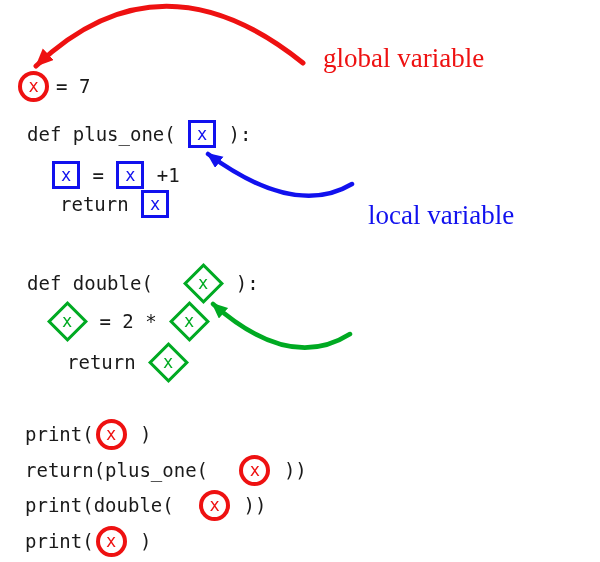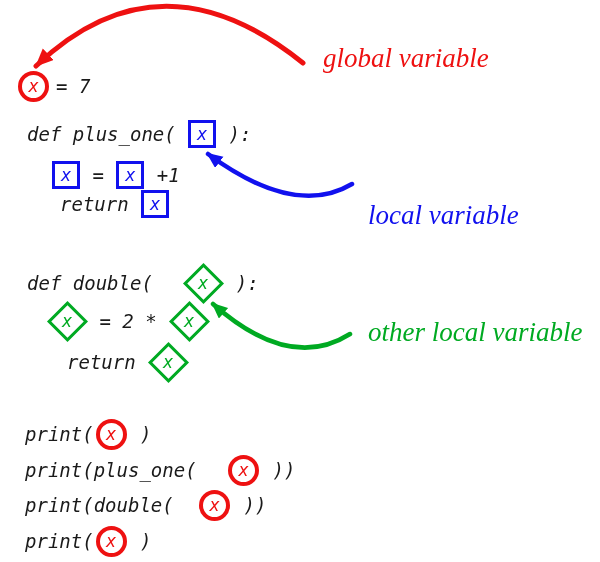--- a/index.html
+++ b/index.html
@@ -4,21 +4,20 @@
 <style>
   * { box-sizing: border-box; margin: 0; padding: 0; }
   html, body { background: #ffffff; }
   .canvas {
     position: relative;
     width: 600px;
     height: 562px;
     background: #ffffff;
     overflow: hidden;
     font-family: "DejaVu Sans Mono", "Liberation Mono", monospace;
-    font-style: italic;
   }
   .arrows {
     position: absolute;
     left: 0; top: 0;
     z-index: 4;
     pointer-events: none;
   }
   .cl {
     position: absolute;
     display: flex;
@@ -115,21 +114,20 @@
         <path d="M0,0 L16,7 L0,14 Z" fill="#00aa22"></path>
       </marker>
     </defs>
     <path d="M303,63 Q160,-52 36,66" fill="none" stroke="#ee1111" stroke-width="5" stroke-linecap="round" marker-end="url(#ah-red)"></path>
     <path d="M352,184 Q295,218 208,154" fill="none" stroke="#1111ee" stroke-width="4.5" stroke-linecap="round" marker-end="url(#ah-blue)"></path>
     <path d="M350,334 Q290,372 213,304" fill="none" stroke="#00aa22" stroke-width="4.5" stroke-linecap="round" marker-end="url(#ah-green)"></path>
   </svg>
 
   <div class="label red" style="left:323px; top:44px;">global variable</div>
   <div class="label blue" style="left:368px; top:169px;margin-top:32px;">local variable</div>
-  <div class="label green" style="left:368px; top:318px;">other local variable</div>
 
   <div class="cl" style="left:16px; top:69px;">
     <span class="mk-circle m1"><span>x</span></span><span>= 7</span>
   </div>
 
   <div class="cl" style="left:27px; top:117px;">
     <span>def plus_one( </span><span class="mk-box"><span>x</span></span><span> ):</span>
   </div>
 
   <div class="cl" style="left:51px; top:158px;">
@@ -150,21 +148,21 @@
 
   <div class="cl dm" style="left:67px; top:340px;">
     <span>return </span><span class="mk-dwrap"><span class="mk-diamond"><span>x</span></span></span>
   </div>
 
   <div class="cl" style="left:25px; top:417px;">
     <span>print(</span><span class="mk-circle"><span>x</span></span><span> )</span>
   </div>
 
   <div class="cl" style="left:25px; top:453px;">
-    <span>print(plus_one( </span><span class="mk-circle pad20"><span>x</span></span><span> ))</span>
+    <span>return(plus_one( </span><span class="mk-circle pad20"><span>x</span></span><span> ))</span>
   </div>
 
   <div class="cl" style="left:25px; top:488px;align-items:center;">
     <span>print(double( </span><span class="mk-circle pad14"><span>x</span></span><span> ))</span>
   </div>
 
   <div class="cl" style="left:25px; top:524px;">
     <span>print(</span><span class="mk-circle"><span>x</span></span><span> )</span>
   </div>
 

